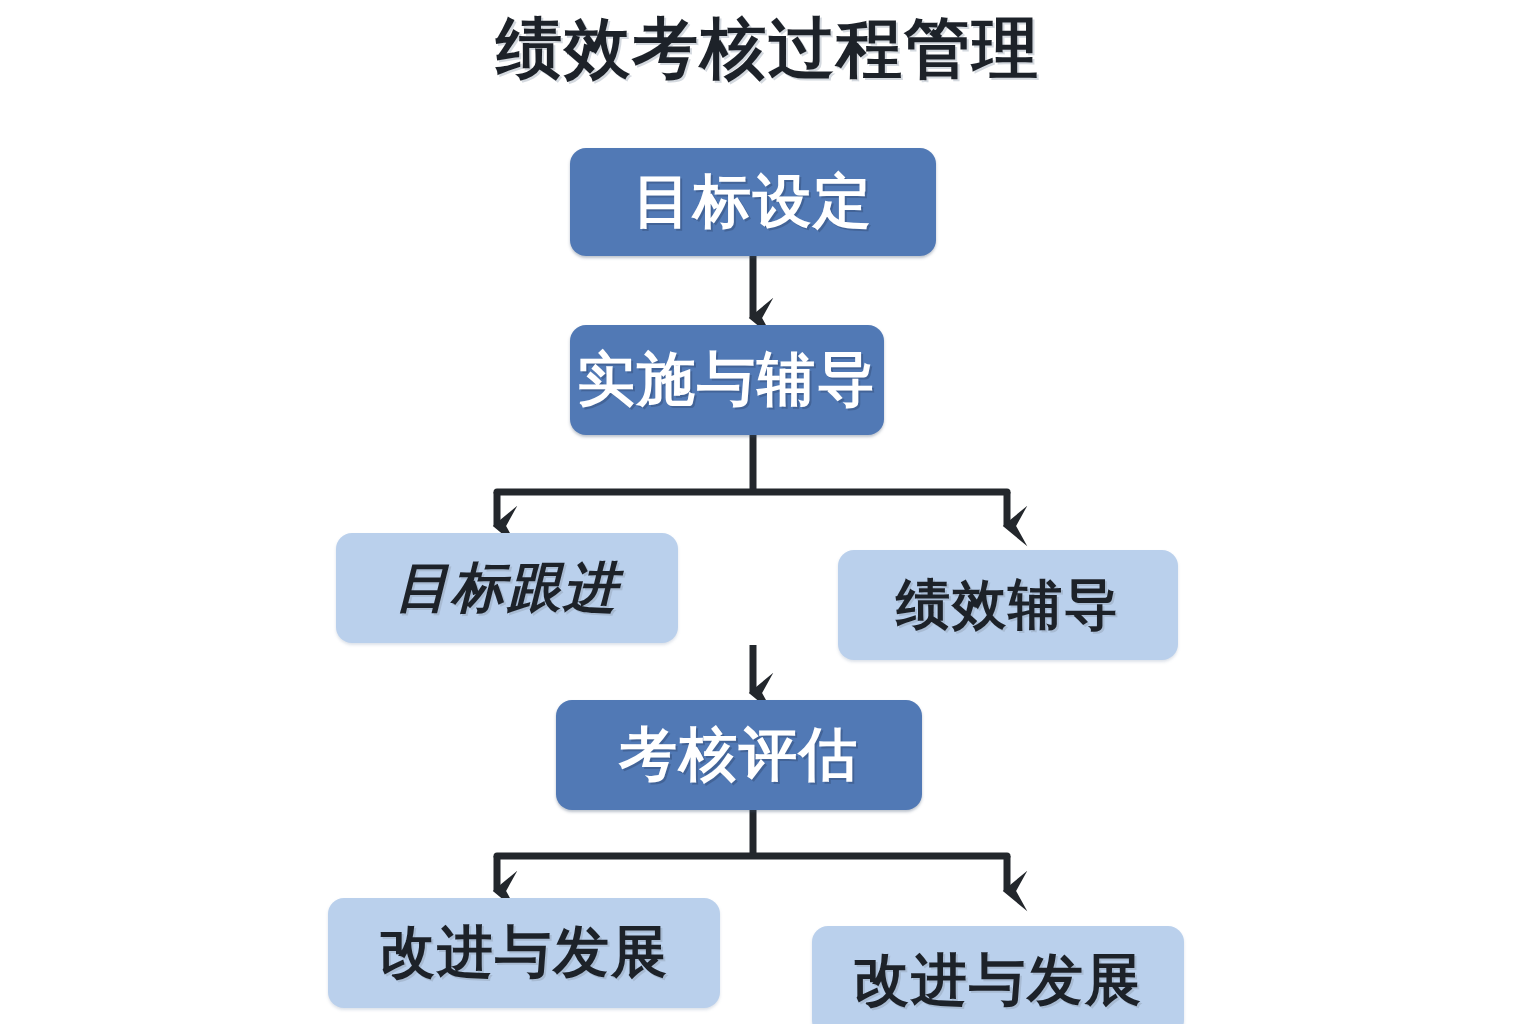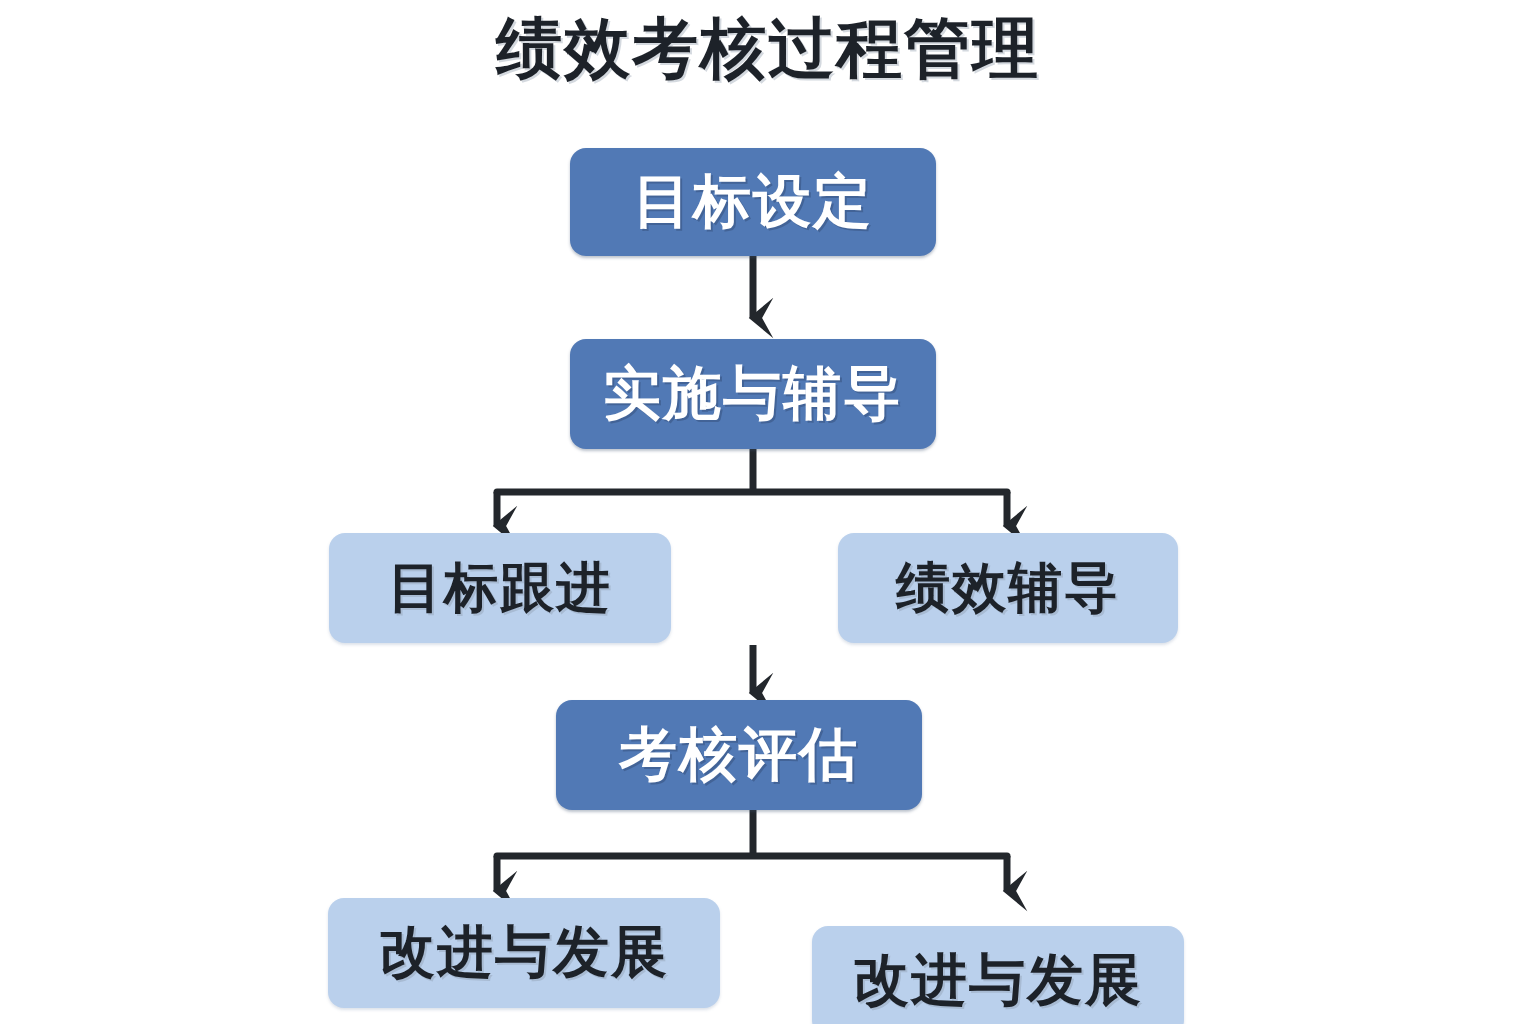--- a/index.html
+++ b/index.html
@@ -73,23 +73,23 @@
     box-shadow: 0 2px 3px rgba(120,140,170,0.25);
   }
   .node.secondary .label {
     color: #1d2229;
     font-size: 54px;
     text-shadow: 2px 2px 0 rgba(150,165,185,0.5);
   }
 
   
   #node-goal-setting      { left: 570px; top: 148px;  width: 366px; height: 108px; }
-  #node-implementation    { left: 570px; top: 339px;  width: 366px; height: 110px; }
-  #node-goal-tracking     { left: 329px; top: 533px;  width: 342px; height: 110px; }
-  #node-performance-coach { left: 838px; top: 533px;  width: 340px; height: 110px; }
+  #node-implementation    { left: 570px; top: 325px;  width: 314px; height: 110px; }
+  #node-goal-tracking     { left: 336px; top: 533px;  width: 342px; height: 110px; font-style: italic; }
+  #node-performance-coach { left: 838px; top: 550px;  width: 340px; height: 110px; }
   #node-evaluation        { left: 556px; top: 700px;  width: 366px; height: 110px; }
   #node-result-usage      { left: 328px; top: 898px;  width: 392px; height: 110px; }
   #node-improvement       { left: 812px; top: 898px;  width: 372px; height: 110px; margin-top: 28px; }
 
   #node-result-usage .label,
   #node-improvement .label { font-size: 56px; }
 </style>
 </head>
 <body>
 

